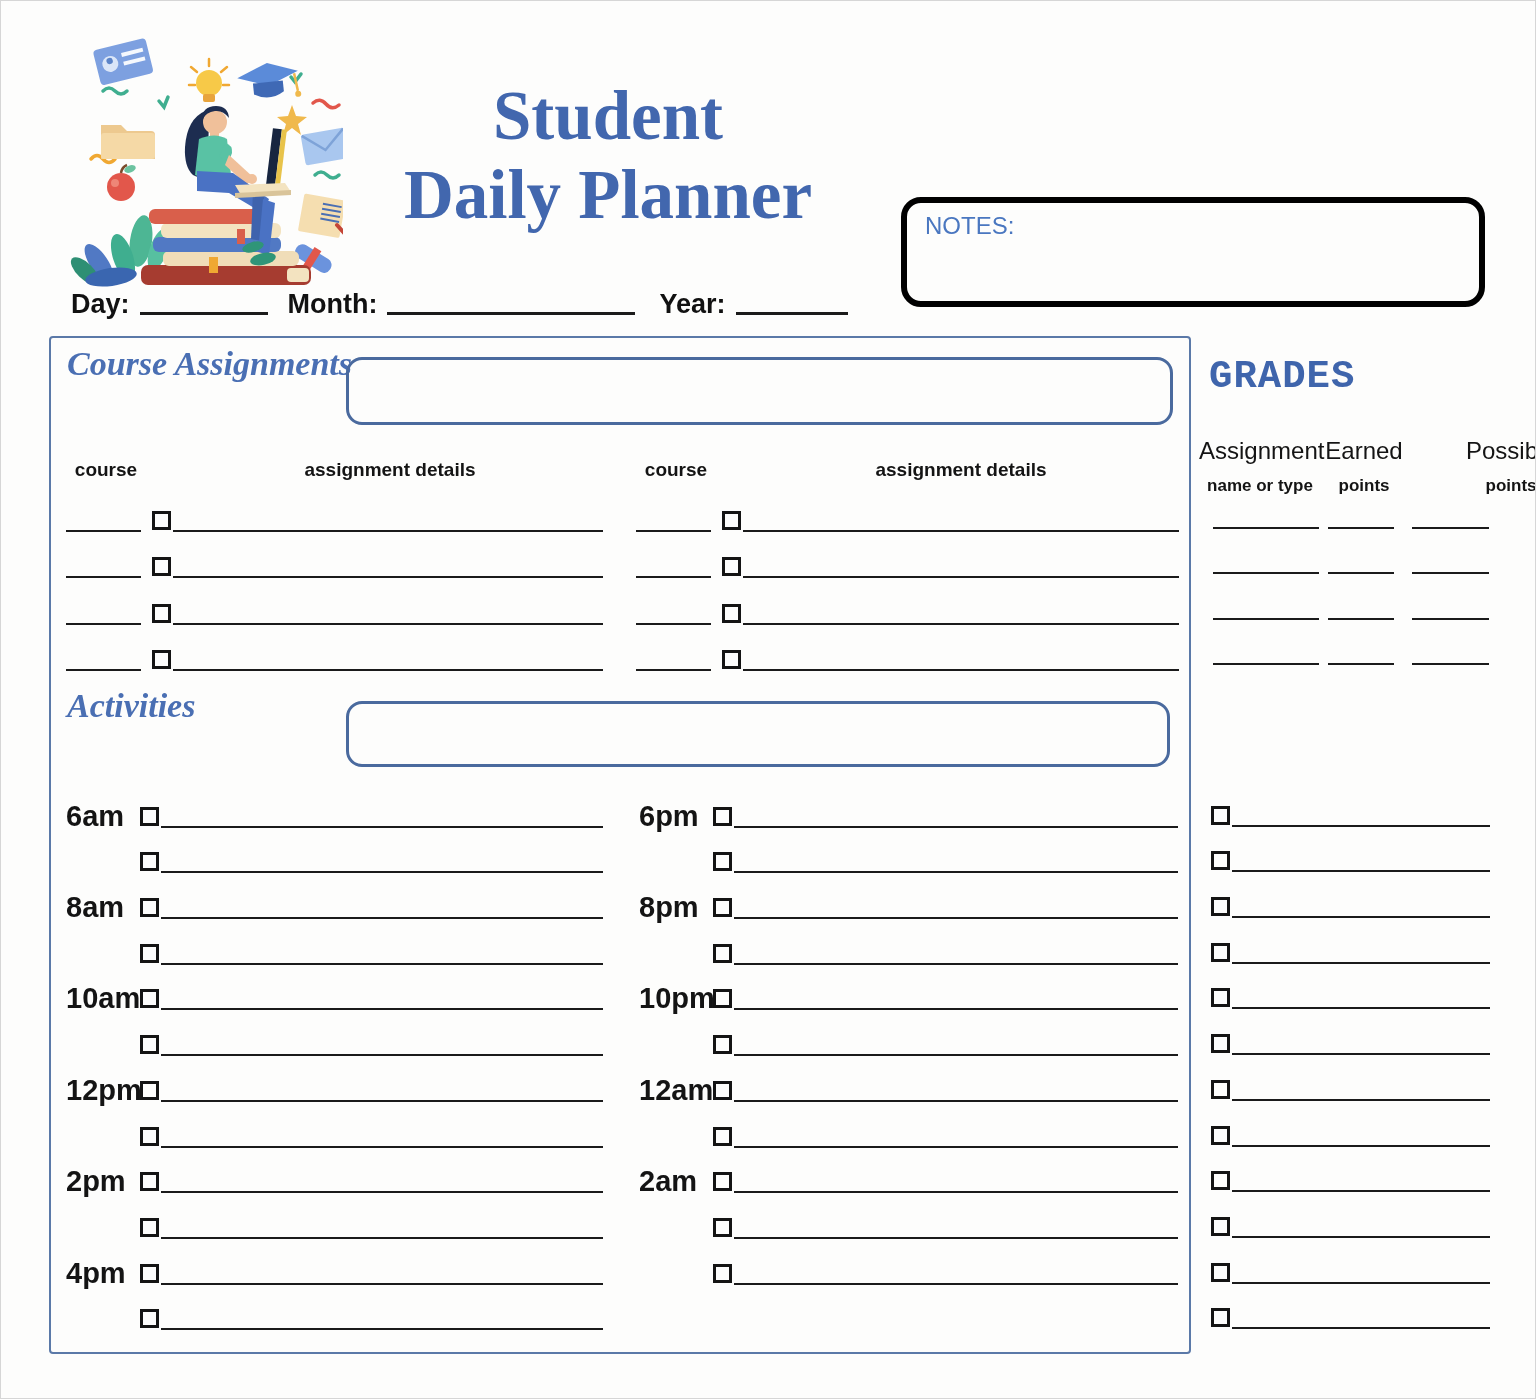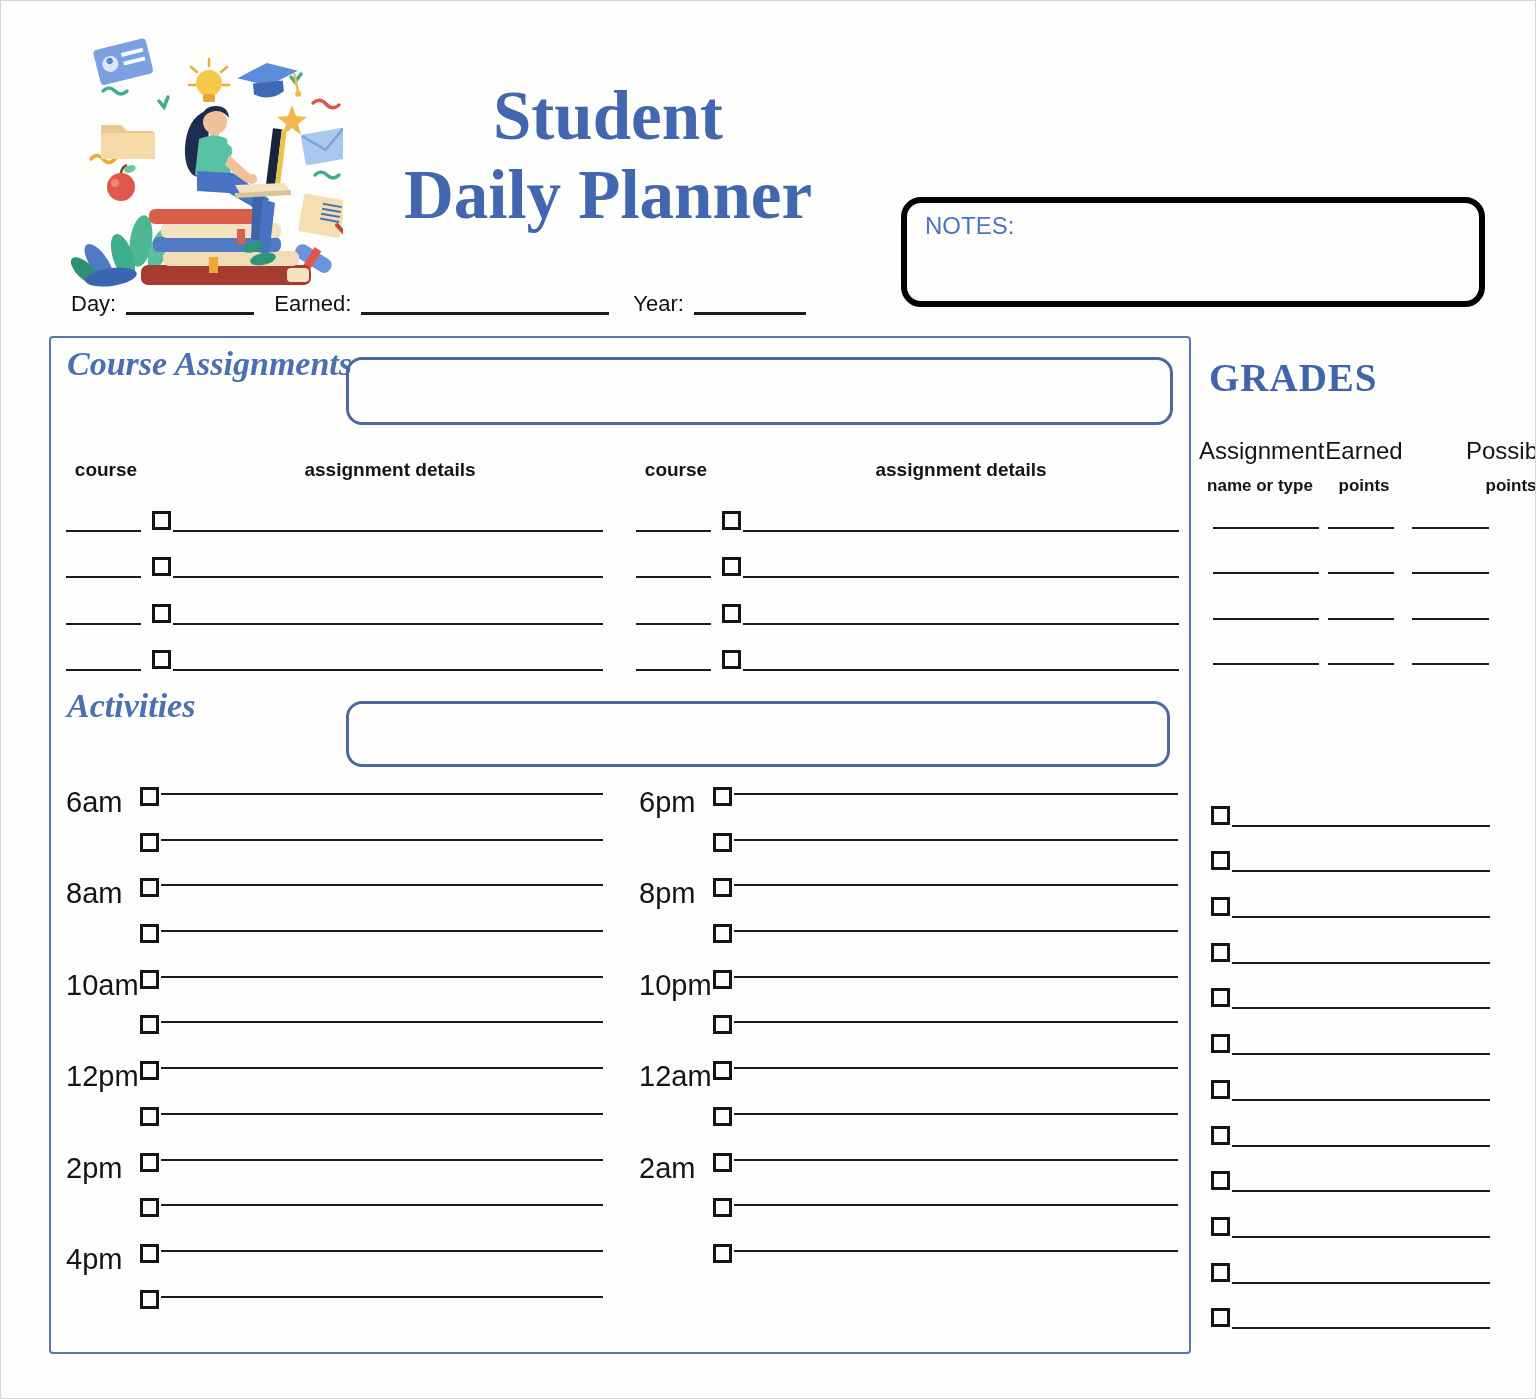--- a/index.html
+++ b/index.html
@@ -15,21 +15,21 @@
     font-family:"Liberation Serif",serif;font-weight:bold;
     font-size:69px;line-height:79px;color:#4267ae;
   }
   .notes-box{
     position:absolute;left:900px;top:196px;width:584px;height:110px;
     border:6px solid #000000;border-radius:20px;box-sizing:border-box;
   }
   .notes-label{position:absolute;left:18px;top:9px;font-size:24px;color:#4a77c0;}
   .date-line{
     position:absolute;left:70px;top:288px;display:flex;align-items:flex-end;
-    font-size:22px;font-weight:normal;color:#111;
+    font-size:27px;font-weight:bold;color:#111;
   }
   .date-line .lbl{line-height:30px;}
   .u-seg{border-bottom:3px solid #1b1b1b;height:8px;display:inline-block;}
   
   .main-box{
     position:absolute;left:48px;top:335px;width:1142px;height:1018px;
     border:2px solid #5b79a8;border-radius:4px;box-sizing:border-box;
   }
   .sec-heading{
     position:absolute;font-family:"Liberation Serif",serif;
@@ -55,27 +55,27 @@
   .u-line{border-bottom:2.5px solid #1b1b1b;height:6px;}
   .course-line{width:75px;flex:none;}
   .checkbox{
     width:19px;height:19px;border:3px solid #141414;box-sizing:border-box;
     flex:none;margin:0 0 2px 11px;background:transparent;
   }
   .details-line{flex:1;margin-left:2px;}
   .act-col{position:absolute;top:786px;display:flex;flex-direction:column;}
   #act-col-left{left:65px;width:537px;}
   #act-col-right{left:638px;width:539px;}
-  .act-row{height:45.7px;display:flex;align-items:flex-start;box-sizing:border-box;padding-bottom:5px;}
+  .act-row{height:45.7px;display:flex;align-items:flex-end;box-sizing:border-box;padding-bottom:5px;font-weight:bold;}
   .time-label{width:74px;flex:none;font-size:29px;line-height:30px;margin-bottom:-3px;color:#141414;}
   .act-line{flex:1;margin-left:2px;}
   .act-row .checkbox{margin-left:0;}
   
   .rail-heading{
-    position:absolute;font-family:Liberation Serif, serif;font-weight:bold;
+    position:absolute;font-family:Liberation Mono, monospace;font-weight:bold;
     font-size:39px;color:#3f65ac;letter-spacing:1px;text-align:center;
   }
   #grades-heading{left:1208px;top:354px;}
   #todo-heading{left:1208px;top:729px;}
   .grade-hdr{position:absolute;top:437px;text-align:center;color:#141414;}
   .grade-hdr .main{font-size:24px;line-height:26px;}
   .grade-hdr .sub{font-size:17px;font-weight:bold;line-height:19px;margin-top:12px;}
   #g-h1{left:1198px;width:122px;}
   #g-h2{left:1324px;width:78px;}
   #g-h3{left:1465px;width:90px;}
@@ -216,21 +216,21 @@
     <div>Daily Planner</div>
   </div>
 
   <div class="notes-box">
     <span class="notes-label">NOTES:</span>
   </div>
 
   <div class="date-line">
     <span class="lbl">Day:</span>
     <span class="u-seg" style="width:128px;margin:0 20px 4px 10px;"></span>
-    <span class="lbl">Earned:</span>
+    <span class="lbl">Month:</span>
     <span class="u-seg" style="width:248px;margin:0 24px 4px 10px;"></span>
     <span class="lbl">Year:</span>
     <span class="u-seg" style="width:112px;margin:0 0 4px 10px;"></span>
   </div>
 
   <div class="main-box"></div>
 
   <div class="sec-heading" id="ca-heading">Course Assignments</div>
   <div class="round-box" id="ca-input"></div>
 

